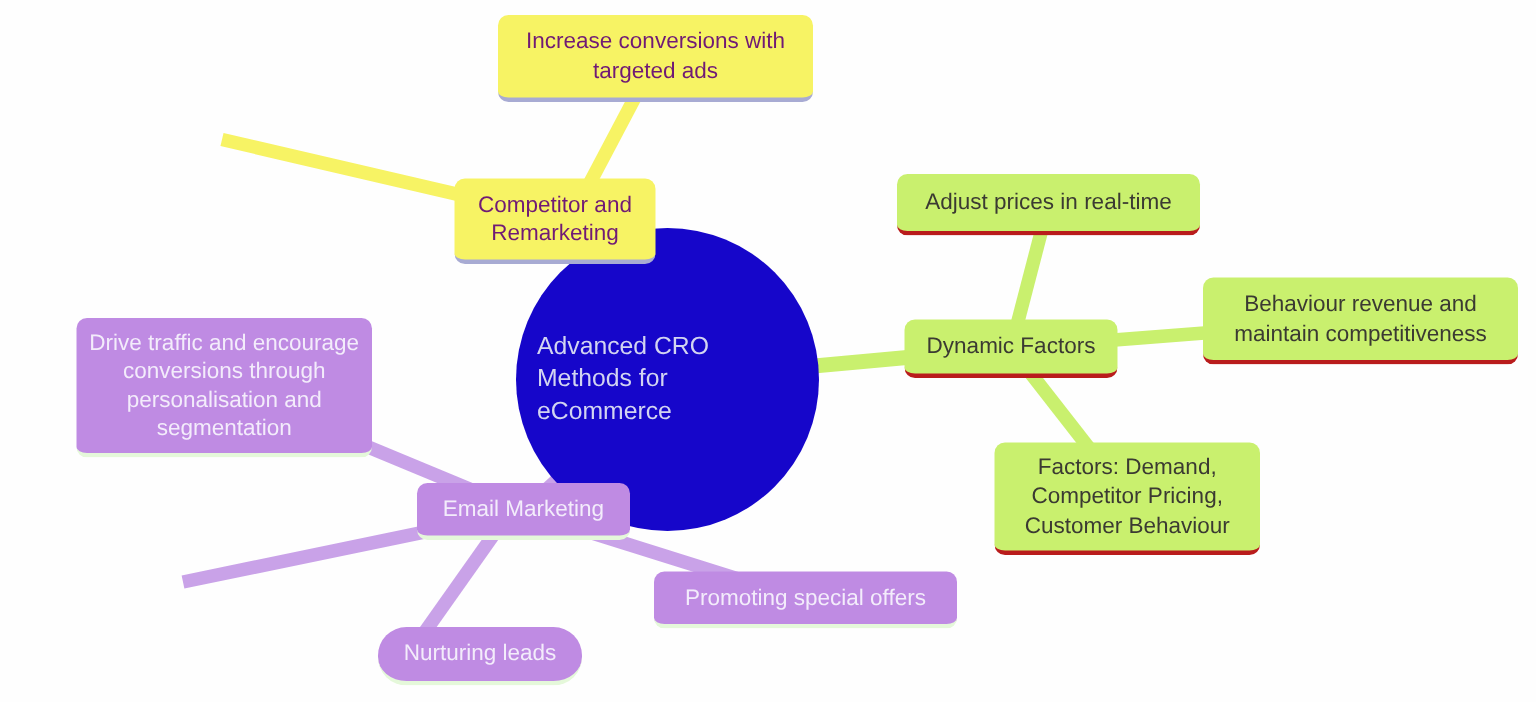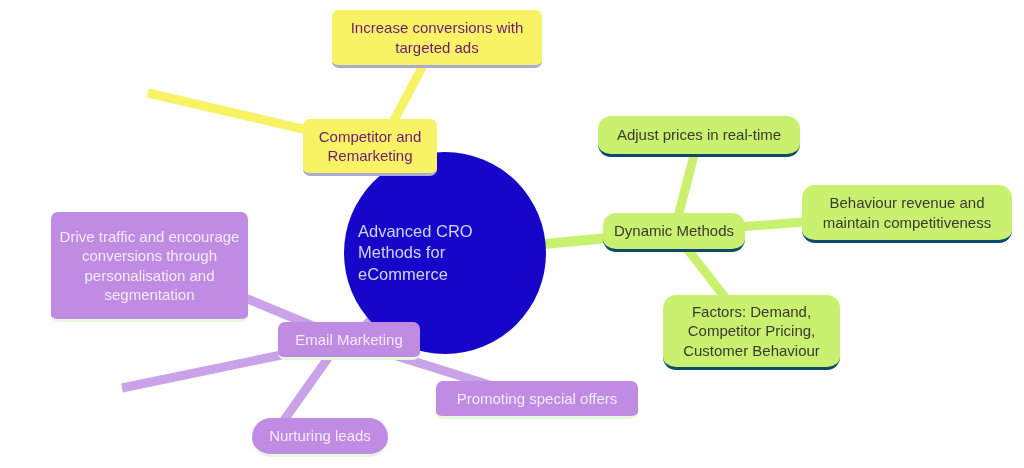--- a/index.html
+++ b/index.html
@@ -10,37 +10,37 @@
   }
   #wires { position:absolute; left:0; top:0; width:1024px; height:468px; }
   .node {
     position:absolute; box-sizing:border-box;
     display:flex; align-items:center; justify-content:center;
     text-align:center; border-radius:7px;
     font-size:15px; line-height:1.27; padding:2px 8px;
   }
   .nowrap { white-space:nowrap; }
   .yellow { background:#f7f364; border-bottom:3px solid #a8abd3; color:#701a75; }
-  .green  { background:#c9f06e; border-bottom:3px solid #0c4a6e; color:#3b3a32;border-radius:13px; }
+  .green  { background:#c9f06e; border-bottom:3px solid #b91c1c; color:#3b3a32; }
   .purple { background:#bf8be3; border-bottom:3px solid #e5f8da; color:#f3ecfb; }
   .center-node {
     position:absolute; left:344px; top:152px; width:202px; height:202px;
     border-radius:50%; background:#1606ca; color:#d2d4f1;
     display:flex; align-items:center; justify-content:center; text-align:left;
     font-size:16.5px; line-height:1.3; padding:0 14px; box-sizing:border-box;
   }
   
   .n0  { left:332px; top:10px;  width:210px; height:58px; }
   .n1  { left:37px;  top:63px;  width:221px; height:60px; }
   .n2  { left:303px; top:119px; width:134px; height:57px; }
   .n3  { left:598px; top:116px; width:202px; height:41px; }
   .n4  { left:603px; top:213px; width:142px; height:39px; }
   .n5  { left:802px; top:185px; width:210px; height:58px; }
   .n6  { left:663px; top:295px; width:177px; height:75px; }
-  .n7  { left:51px;  top:212px; width:197px; height:110px; }
+  .n7  { left:51px;  top:212px; width:197px; height:93px; }
   .n8  { left:278px; top:322px; width:142px; height:38px; }
   .n9  { left:12px;  top:368px; width:220px; height:40px; }
   .n10 { left:252px; top:418px; width:136px; height:39px;border-radius:19px; }
   .n11 { left:436px; top:381px; width:202px; height:38px; }
 </style>
 </head>
 <body>
 
 <div id="stage">
 
@@ -70,21 +70,21 @@
     <span>Increase conversions with targeted ads</span>
   </div>
   <div class="node yellow n2">
     <span>Competitor and Remarketing</span>
   </div>
 
   <div class="node green n3 nowrap">
     <span>Adjust prices in real-time</span>
   </div>
   <div class="node green n4 nowrap">
-    <span>Dynamic Methods</span>
+    <span>Dynamic Factors</span>
   </div>
   <div class="node green n5">
     <span>Behaviour revenue and maintain competitiveness</span>
   </div>
   <div class="node green n6">
     <span>Factors: Demand, Competitor Pricing, Customer Behaviour</span>
   </div>
 
   <div class="node purple n7">
     <span>Drive traffic and encourage conversions through personalisation and segmentation</span>

